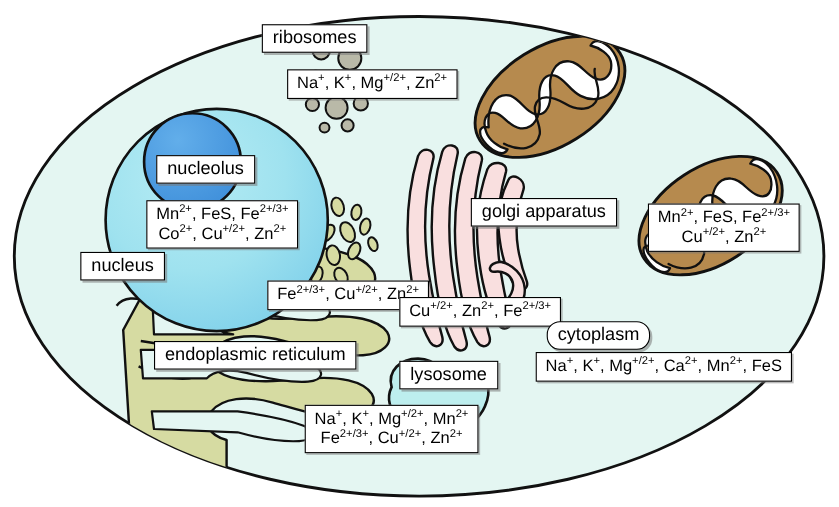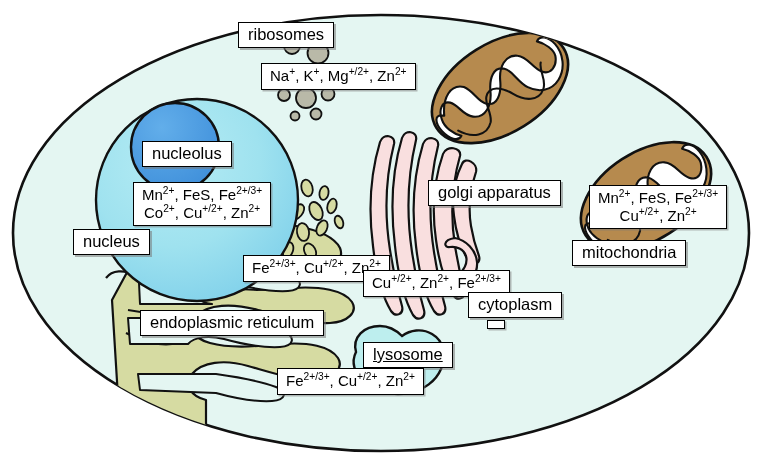--- a/index.html
+++ b/index.html
@@ -229,26 +229,27 @@
 
   <div class="lbl ions" style="left:363px; top:258px;margin-top:12px;">
     <span class="ln">Cu<sup>+/2+</sup>, Zn<sup>2+</sup>, Fe<sup>2+/3+</sup></span>
   </div>
 
   <div class="lbl ions" style="left:589px; top:185px;">
     <span class="ln">Mn<sup>2+</sup>, FeS, Fe<sup>2+/3+</sup></span>
     <span class="ln">Cu<sup>+/2+</sup>, Zn<sup>2+</sup></span>
   </div>
 
-  <div class="lbl name" style="left:572px; top:240px;">mitochondria</div>
-
-  <div class="lbl name" style="left:468px; top:292px;">cytoplasm</div>
+
+  <div class="lbl name" style="left:497px; top:292px;border-radius:12px;">cytoplasm</div>
 
   <div class="lbl ions" style="left:487px; top:320px;">
-  </div>
-
-  <div class="lbl name" style="left:363px; top:342px;text-decoration:underline;">lysosome</div>
+    <span class="ln">Na<sup>+</sup>, K<sup>+</sup>, Mg<sup>+/2+</sup>, Ca<sup>2+</sup>, Mn<sup>2+</sup>, FeS</span>
+  </div>
+
+  <div class="lbl name" style="left:363px; top:328px;">lysosome</div>
 
   <div class="lbl ions" style="left:277px; top:368px;">
+    <span class="ln">Na<sup>+</sup>, K<sup>+</sup>, Mg<sup>+/2+</sup>, Mn<sup>2+</sup></span>
     <span class="ln">Fe<sup>2+/3+</sup>, Cu<sup>+/2+</sup>, Zn<sup>2+</sup></span>
   </div>
 
 </div>
 
 </body></html>

